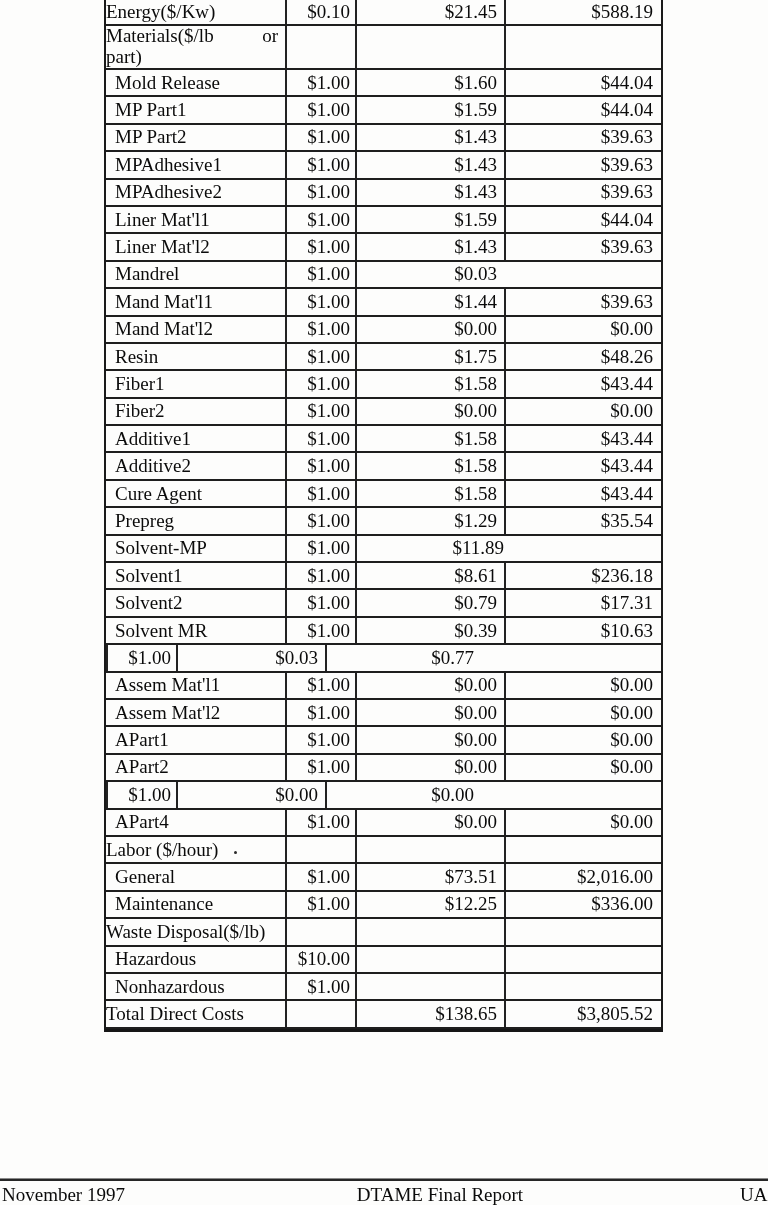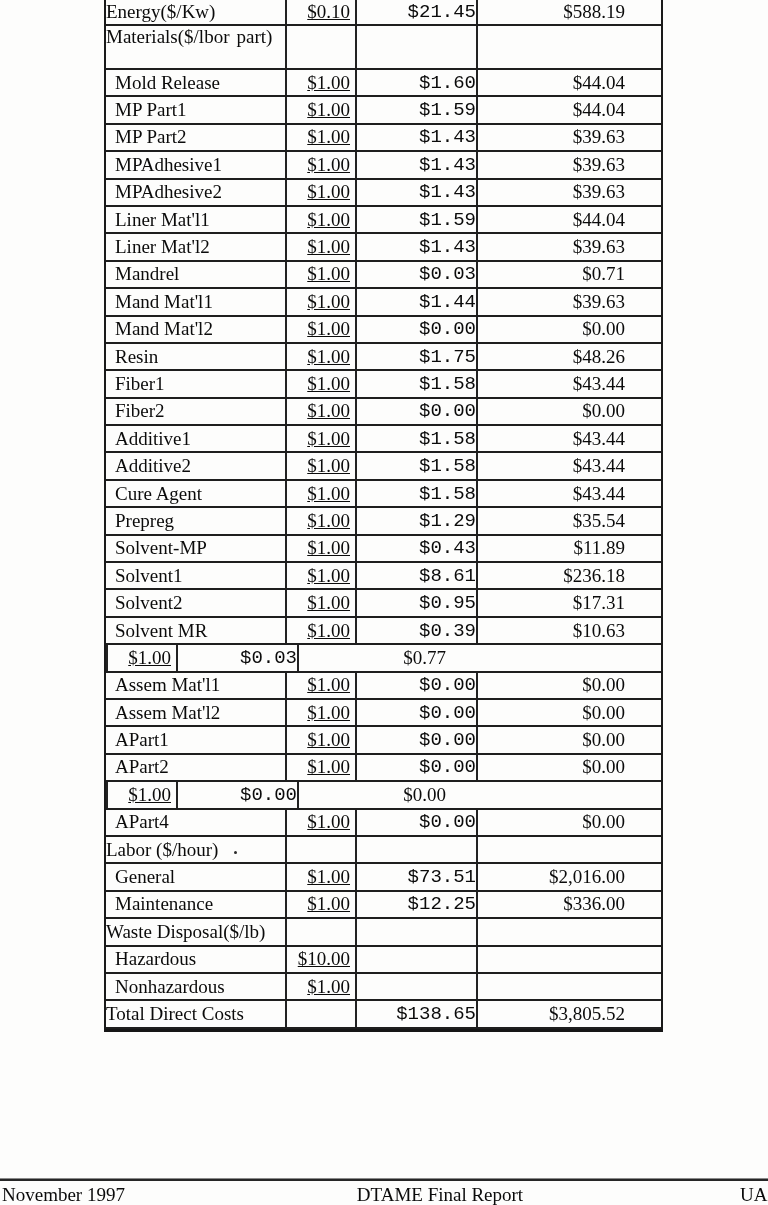--- a/index.html
+++ b/index.html
@@ -15,24 +15,24 @@
   }
   .trow{display:flex;height:27.4px;border-bottom:2px solid #1e1e1e;box-sizing:border-box;}
   .trow.clip{height:26px;}
   .trow.tall{height:44px;}
   .cell{
     box-sizing:border-box;font-size:19px;line-height:22px;white-space:nowrap;
     overflow:hidden;display:flex;align-items:center;
   }
   .c1{width:179px;}
   .c1.indent{padding-left:9px;align-items:center;}
-  .c2{width:70px;border-left:2px solid #222;justify-content:flex-end;padding-right:5px;text-decoration:underline;}
-  .c3{width:121px;border-left:2px solid #222;justify-content:flex-end;font-family:Liberation Mono, monospace;}
+  .c2{width:70px;border-left:2px solid #222;justify-content:flex-end;padding-right:5px;}
+  .c3{width:149px;border-left:2px solid #222;justify-content:flex-end;padding-right:7px;}
   .c4{width:157px;border-left:2px solid #222;justify-content:flex-end;padding-right:8px;}
-  .c1.twoline{flex-direction:row;justify-content:flex-start;align-items:stretch;}
+  .c1.twoline{flex-direction:column;justify-content:flex-end;align-items:stretch;}
   .c1 .jline{display:flex;justify-content:space-between;padding-right:7px;line-height:21px;}
   .scan-dot{width:3px;height:3px;border-radius:50%;background:#2a2a2a;margin-left:16px;margin-top:6px;flex:0 0 auto;}
   .footer-rule{position:absolute;left:0;top:1178px;width:768px;height:0;
     border-top:1px solid #8a8a8a;border-bottom:2px solid #262626;}
   .footer-text{position:absolute;top:1184px;left:0;width:768px;height:21px;font-size:19px;line-height:21px;padding-left:16px;}
   .f-left{position:absolute;left:2px;top:0;}
   .f-center{position:absolute;left:440px;top:0;transform:translateX(-50%);}
   .f-right{position:absolute;left:740px;top:0;}
 </style>
 </head>
@@ -116,21 +116,20 @@
         <div class="cell c2">$1.00</div>
         <div class="cell c3">$1.43</div>
         <div class="cell c4">$39.63</div>
       </div>
       <div class="trow">
         <div class="cell c1 indent">
           <span>Mandrel</span>
         </div>
         <div class="cell c2">$1.00</div>
         <div class="cell c3">$0.03</div>
-        <div class="cell c4">$0.71</div>
       </div>
       <div class="trow">
         <div class="cell c1 indent">
           <span>Mand Mat'l1</span>
         </div>
         <div class="cell c2">$1.00</div>
         <div class="cell c3">$1.44</div>
         <div class="cell c4">$39.63</div>
       </div>
       <div class="trow">
@@ -195,37 +194,36 @@
         </div>
         <div class="cell c2">$1.00</div>
         <div class="cell c3">$1.29</div>
         <div class="cell c4">$35.54</div>
       </div>
       <div class="trow">
         <div class="cell c1 indent">
           <span>Solvent-MP</span>
         </div>
         <div class="cell c2">$1.00</div>
-        <div class="cell c3">$0.43</div>
         <div class="cell c4">$11.89</div>
       </div>
       <div class="trow">
         <div class="cell c1 indent">
           <span>Solvent1</span>
         </div>
         <div class="cell c2">$1.00</div>
         <div class="cell c3">$8.61</div>
         <div class="cell c4">$236.18</div>
       </div>
       <div class="trow">
         <div class="cell c1 indent">
           <span>Solvent2</span>
         </div>
         <div class="cell c2">$1.00</div>
-        <div class="cell c3">$0.95</div>
+        <div class="cell c3">$0.79</div>
         <div class="cell c4">$17.31</div>
       </div>
       <div class="trow">
         <div class="cell c1 indent">
           <span>Solvent MR</span>
         </div>
         <div class="cell c2">$1.00</div>
         <div class="cell c3">$0.39</div>
         <div class="cell c4">$10.63</div>
       </div>

